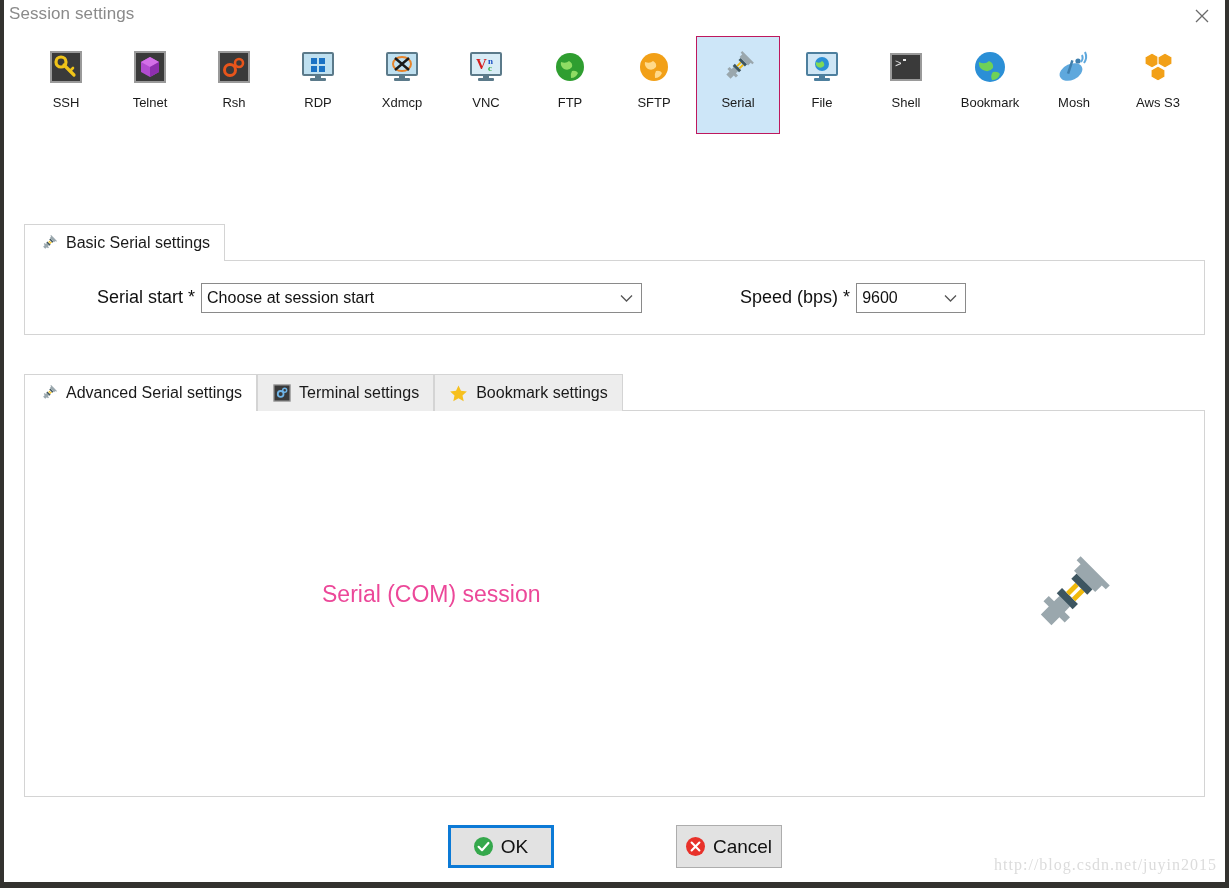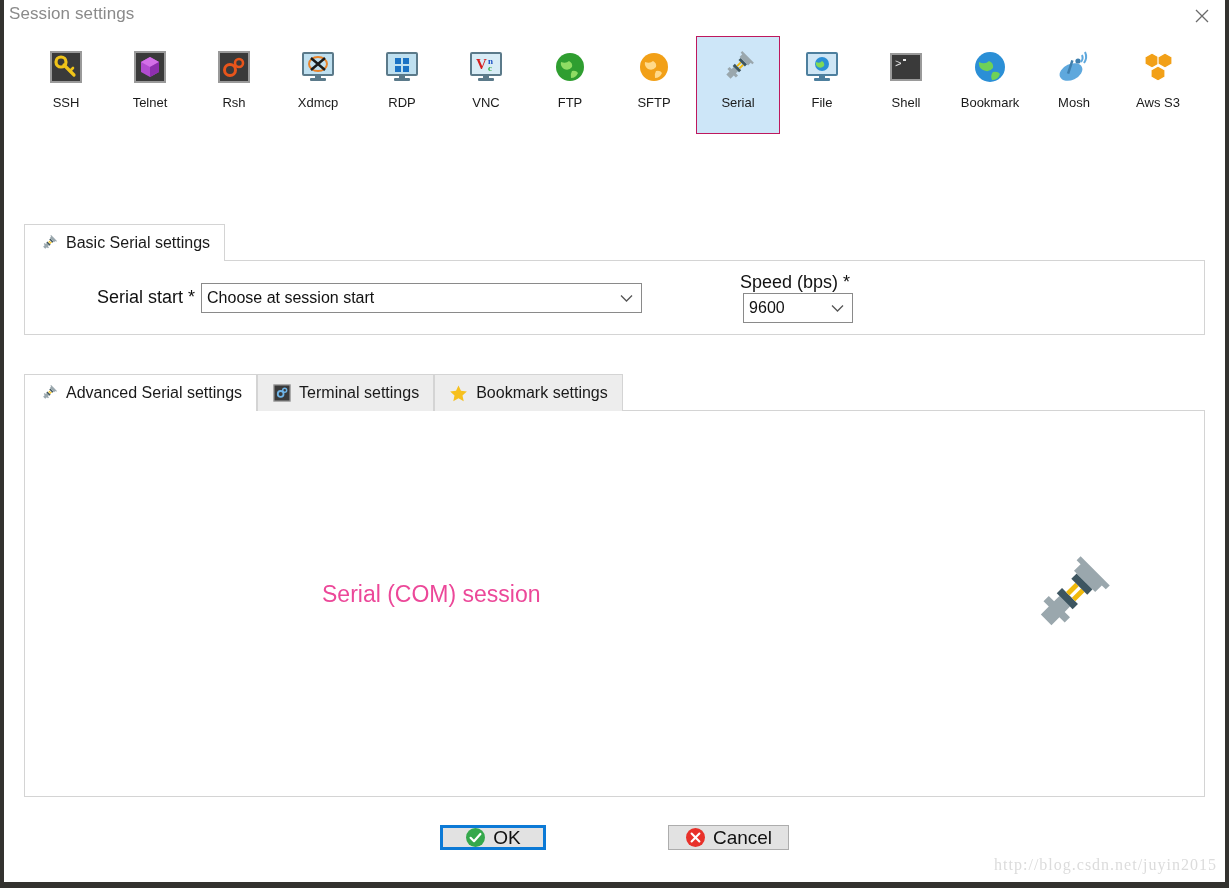--- a/index.html
+++ b/index.html
@@ -188,21 +188,20 @@
     right: 8px;
     top: 50%;
     transform: translateY(-50%);
   }
   .combo-port { width: 441px; }
   .combo-speed { width: 110px; }
   .speed-wrap {
     display: flex;
     align-items: center;
     margin-left: 98px;
-    flex-direction: column;
   }
 
   
   .lower-panel {
     height: 385px;
     position: relative;
   }
   .session-caption {
     position: absolute;
     left: 297px;
@@ -221,32 +220,32 @@
 
   
   .footer {
     margin-top: 28px;
     display: flex;
     justify-content: center;
     gap: 122px;
   }
   .btn {
     box-sizing: border-box;
-    height: 25px;
+    height: 43px;
     min-width: 106px;
     display: inline-flex;
     align-items: center;
     justify-content: center;
     gap: 7px;
     background: #e2e2e2;
     border: 1px solid #adadad;
     font-size: 19px;
     color: #111;
     cursor: pointer;
-    padding: 0 16px;
+    padding: 0 8px;
   }
   .btn.primary {
     outline: 3px solid #0c7ad6;
     outline-offset: -3px;
     border-color: #0c7ad6;
   }
   .btn .bicon { width: 21px; height: 21px; display:flex; align-items:center; justify-content:center; }
 
   
   .watermark {
@@ -305,48 +304,48 @@
 
     <div class="proto">
       <span class="glyph">
         <svg width="34" height="34" viewBox="0 0 34 34">
           <rect x="2" y="2" width="30" height="30" fill="#3a3a3a" stroke="#9a9a9a" stroke-width="2"></rect>
           <circle cx="13" cy="20" r="5.5" fill="none" stroke="#e8551b" stroke-width="3"></circle>
           <circle cx="22" cy="13" r="4" fill="none" stroke="#e8551b" stroke-width="2.6"></circle>
         </svg>
       </span>
       <span class="plabel">Rsh</span>
-    </div>
-
-    <div class="proto">
-      <span class="glyph">
-        <svg width="36" height="34" viewBox="0 0 36 34">
-          <rect x="3" y="3" width="30" height="22" rx="1" fill="#bfe0f0" stroke="#5b7a8a" stroke-width="2"></rect>
-          <rect x="15" y="25" width="6" height="4" fill="#5b7a8a"></rect>
-          <rect x="10" y="28" width="16" height="3" rx="1" fill="#5b7a8a"></rect>
-          <ellipse cx="18" cy="14" rx="9" ry="7" fill="none" stroke="#e8832a" stroke-width="2"></ellipse>
-          <path d="M11 8 L25 20 M25 8 L11 20" stroke="#1a1a1a" stroke-width="2.4"></path>
-        </svg>
-      </span>
-      <span class="plabel">Xdmcp</span>
     </div>
 
     <div class="proto">
       <span class="glyph">
         <svg width="36" height="34" viewBox="0 0 36 34">
           <rect x="3" y="3" width="30" height="22" rx="1" fill="#bfe0f0" stroke="#5b7a8a" stroke-width="2"></rect>
           <rect x="15" y="25" width="6" height="4" fill="#5b7a8a"></rect>
           <rect x="10" y="28" width="16" height="3" rx="1" fill="#5b7a8a"></rect>
           <rect x="11" y="8" width="6" height="6" fill="#1b72c4"></rect>
           <rect x="19" y="8" width="6" height="6" fill="#1b72c4"></rect>
           <rect x="11" y="16" width="6" height="6" fill="#1b72c4"></rect>
           <rect x="19" y="16" width="6" height="6" fill="#1b72c4"></rect>
         </svg>
       </span>
       <span class="plabel">RDP</span>
+    </div>
+
+    <div class="proto">
+      <span class="glyph">
+        <svg width="36" height="34" viewBox="0 0 36 34">
+          <rect x="3" y="3" width="30" height="22" rx="1" fill="#bfe0f0" stroke="#5b7a8a" stroke-width="2"></rect>
+          <rect x="15" y="25" width="6" height="4" fill="#5b7a8a"></rect>
+          <rect x="10" y="28" width="16" height="3" rx="1" fill="#5b7a8a"></rect>
+          <ellipse cx="18" cy="14" rx="9" ry="7" fill="none" stroke="#e8832a" stroke-width="2"></ellipse>
+          <path d="M11 8 L25 20 M25 8 L11 20" stroke="#1a1a1a" stroke-width="2.4"></path>
+        </svg>
+      </span>
+      <span class="plabel">Xdmcp</span>
     </div>
 
     <div class="proto">
       <span class="glyph">
         <svg width="36" height="34" viewBox="0 0 36 34">
           <rect x="3" y="3" width="30" height="22" rx="1" fill="#d8ecf6" stroke="#5b7a8a" stroke-width="2"></rect>
           <rect x="15" y="25" width="6" height="4" fill="#5b7a8a"></rect>
           <rect x="10" y="28" width="16" height="3" rx="1" fill="#5b7a8a"></rect>
           <text x="8" y="19" font-family="Liberation Serif, serif" font-size="15" font-weight="bold" fill="#d61f1f">V</text>
           <text x="20" y="14" font-family="Liberation Serif, serif" font-size="9" font-weight="bold" fill="#1b4fc4">n</text>

